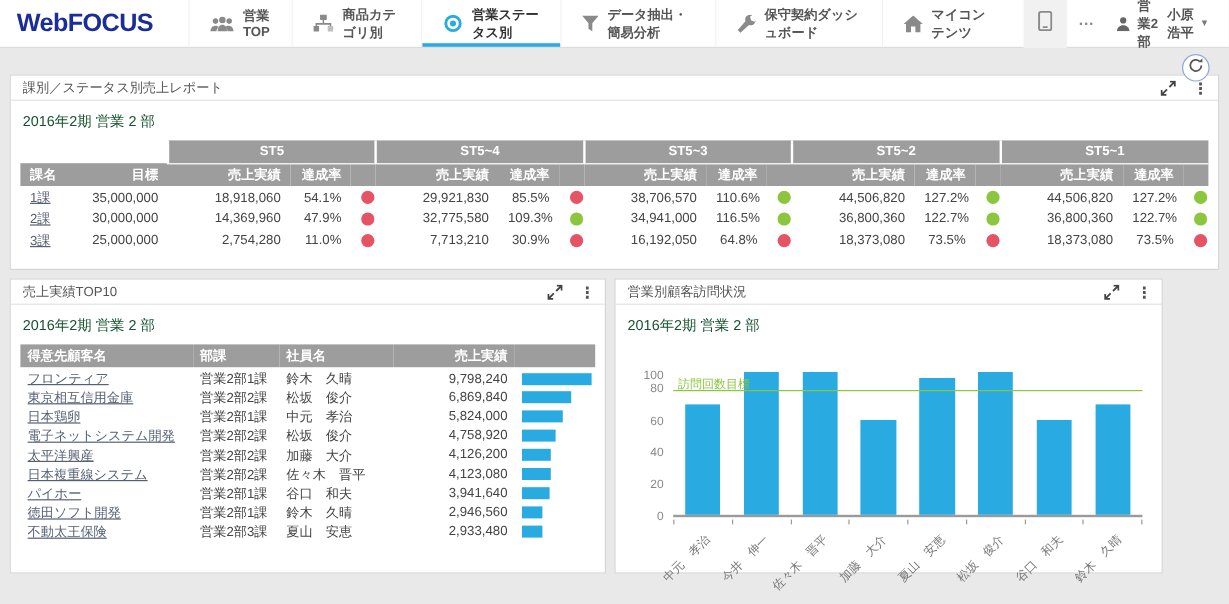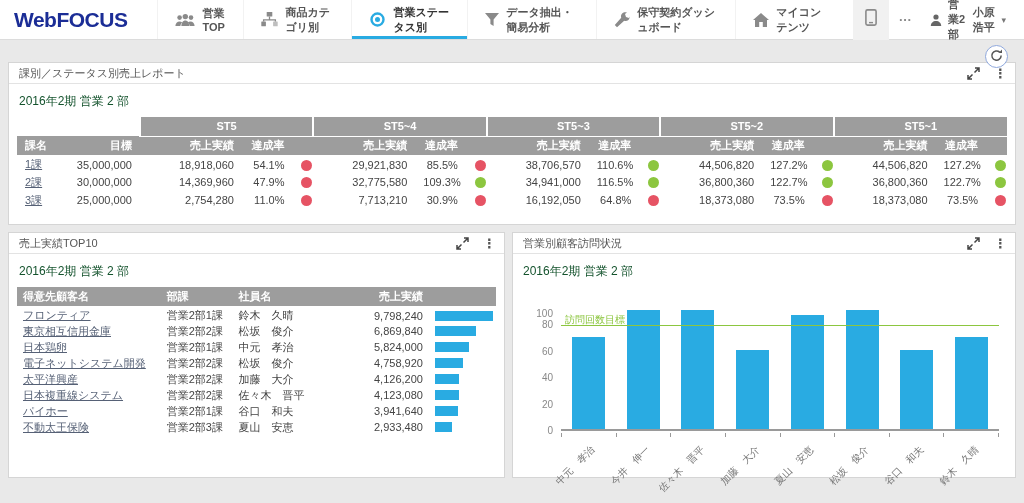--- a/index.html
+++ b/index.html
@@ -34,21 +34,21 @@
 
   
   .refresh-btn { position:absolute; top:45px; right:16px; width:23px; height:23px;
     border-radius:50%; border:1px solid #8fa8dc; background:#fff; color:#555;
     display:flex; align-items:center; justify-content:center; cursor:pointer; z-index:5; }
 
   
   .panel { position:absolute; background:#fff; border:1px solid #d5d5d5; }
   #panel-report { left:8px; top:62px; width:1008px; height:163px; }
   #panel-top10  { left:8px; top:232px; width:497px; height:246px; }
-  #panel-visits { left:512px; top:232px; width:504px; height:246px; }
+  #panel-visits { left:512px; top:232px; width:457px; height:246px; }
   .panel-header { height:21px; border-bottom:1px solid #e3e3e3; display:flex;
     align-items:center; padding:0 8px 0 10px; }
   .panel-title { font-size:11px; color:#555; flex:1; }
   .panel-tools { display:flex; align-items:center; gap:14px; color:#444; }
   .tool { cursor:pointer; display:flex; align-items:center; }
   .kebab { font-size:13px; font-weight:bold; color:#555; line-height:1; }
   .panel-sub { font-size:12px; color:#14532d; padding:9px 10px 7px; }
 
   
   table.rpt { width:calc(100% - 16px); margin:0 8px; border-collapse:collapse;
@@ -405,20 +405,29 @@
         <tr>
           <td><span class="lk">パイホー</span></td>
           <td>営業2部1課</td>
           <td>谷口　和夫</td>
           <td class="num">3,941,640</td>
           <td>
             <div class="rowbar" style="width: 23px; background: rgb(41, 171, 226);"></div>
           </td>
         </tr>
         <tr>
+          <td><span class="lk">徳田ソフト開発</span></td>
+          <td>営業2部1課</td>
+          <td>鈴木　久晴</td>
+          <td class="num">2,946,560</td>
+          <td>
+            <div class="rowbar" style="width: 17px; background: rgb(41, 171, 226);"></div>
+          </td>
+        </tr>
+        <tr>
           <td><span class="lk">不動太王保険</span></td>
           <td>営業2部3課</td>
           <td>夏山　安恵</td>
           <td class="num">2,933,480</td>
           <td>
             <div class="rowbar" style="width: 17px; background: rgb(41, 171, 226);"></div>
           </td>
         </tr>
       </tbody>
     </table>

